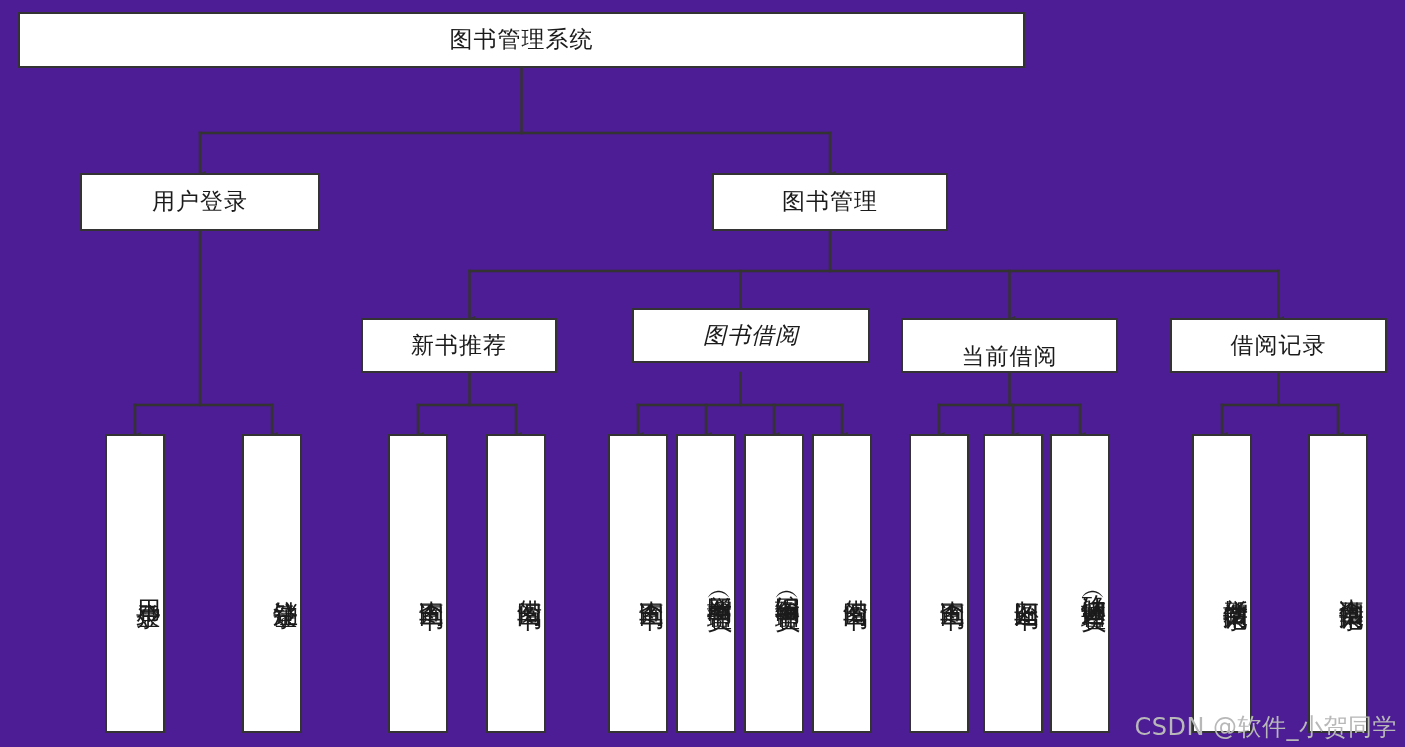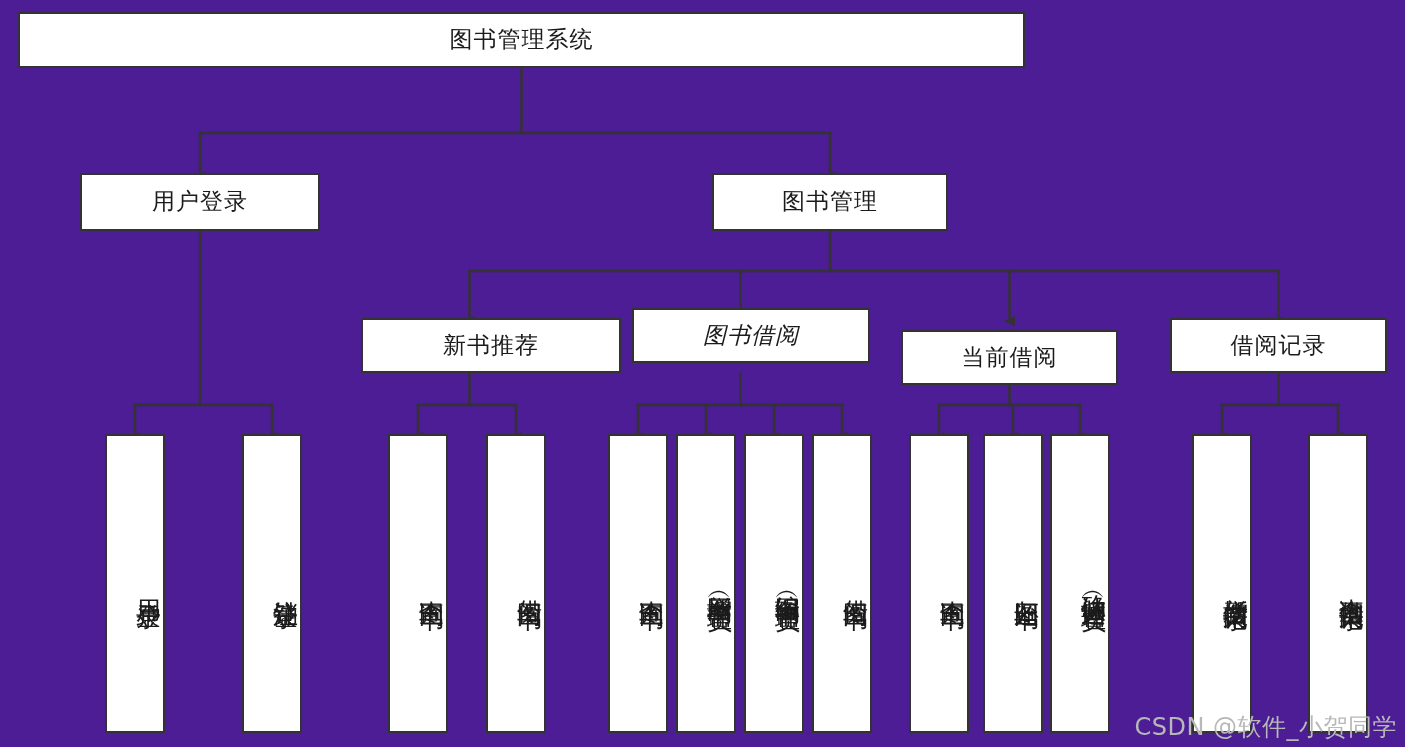--- a/index.html
+++ b/index.html
@@ -117,29 +117,29 @@
   </div>
 
   <div class="node horiz" id="node-user-login" style="left: 80px; top: 173px; width: 240px; height: 58px;">
     <span>用户登录</span>
   </div>
 
   <div class="node horiz" id="node-book-management" style="left: 712px; top: 173px; width: 236px; height: 58px; text-align: right;">
     <span>图书管理</span>
   </div>
 
-  <div class="node horiz" id="node-new-book-recommend" style="left: 361px; top: 318px; width: 260px; height: 55px;">
+  <div class="node horiz" id="node-new-book-recommend" style="left: 361px; top: 318px; width: 196px; height: 55px;">
     <span>新书推荐</span>
   </div>
 
   <div class="node horiz" id="node-book-borrow" style="left: 632px; top: 308px; width: 238px; height: 55px; font-style: italic;">
     <span>图书借阅</span>
   </div>
 
-  <div class="node horiz" id="node-current-borrow" style="left: 901px; top: 330px; width: 217px; height: 55px;">
+  <div class="node horiz" id="node-current-borrow" style="left: 901px; top: 318px; width: 217px; height: 55px; align-items: flex-end;">
     <span>当前借阅</span>
   </div>
 
   <div class="node horiz" id="node-borrow-record" style="left: 1170px; top: 318px; width: 217px; height: 55px;">
     <span>借阅记录</span>
   </div>
 
   <div class="node vert" id="node-leaf-user-login" style="left: 105px; top: 434px; width: 60px; height: 299px;">
     <span class="vlabel">用户登录</span>
   </div>

